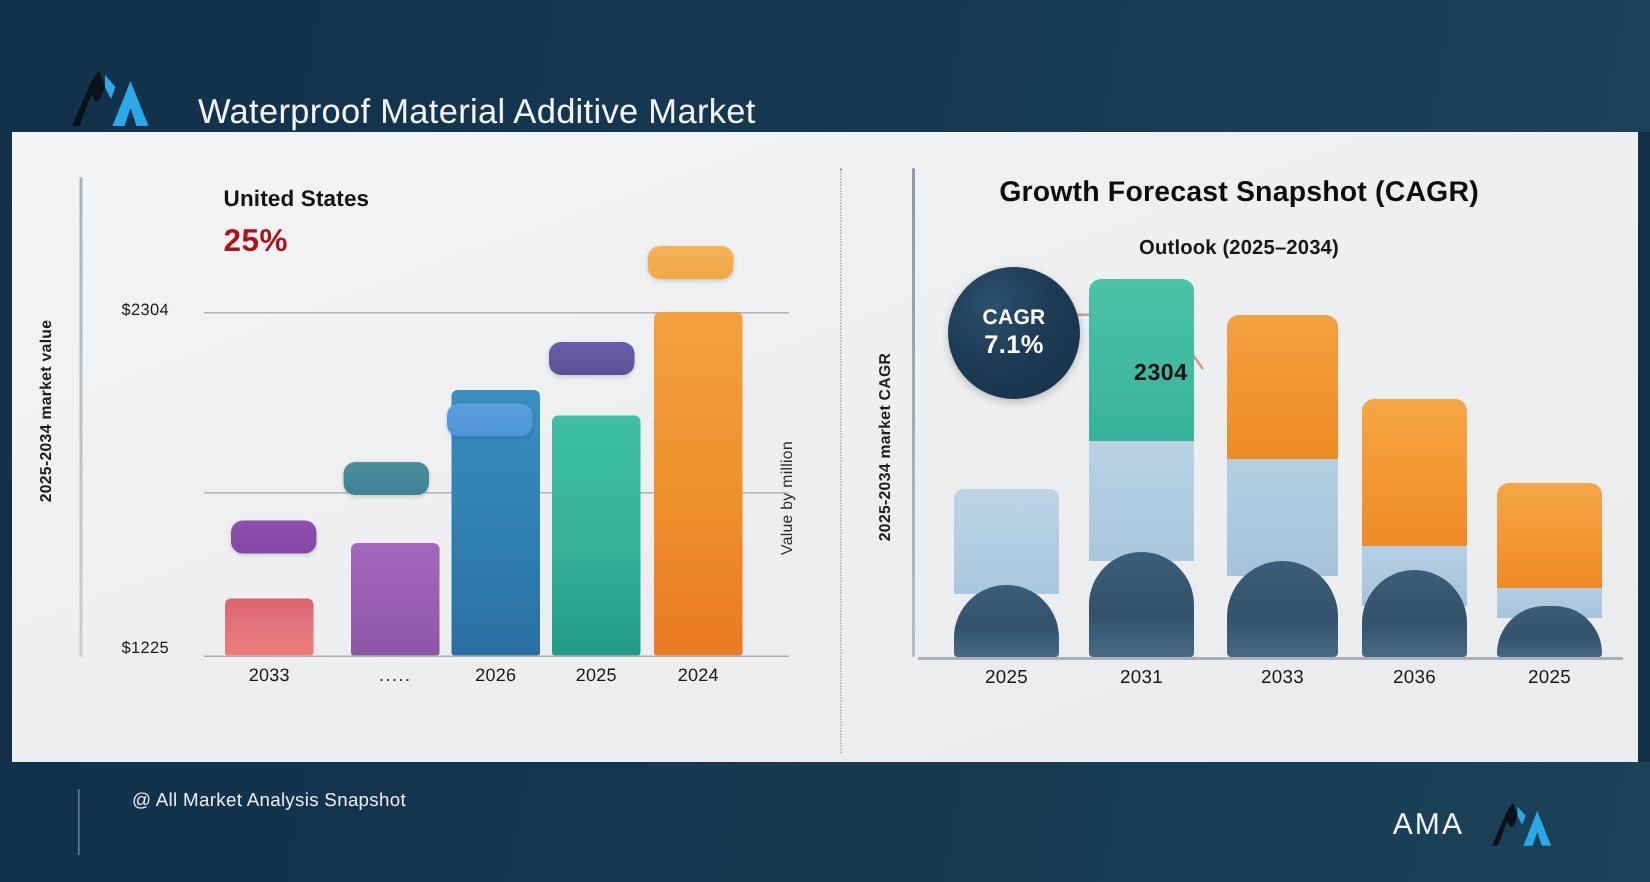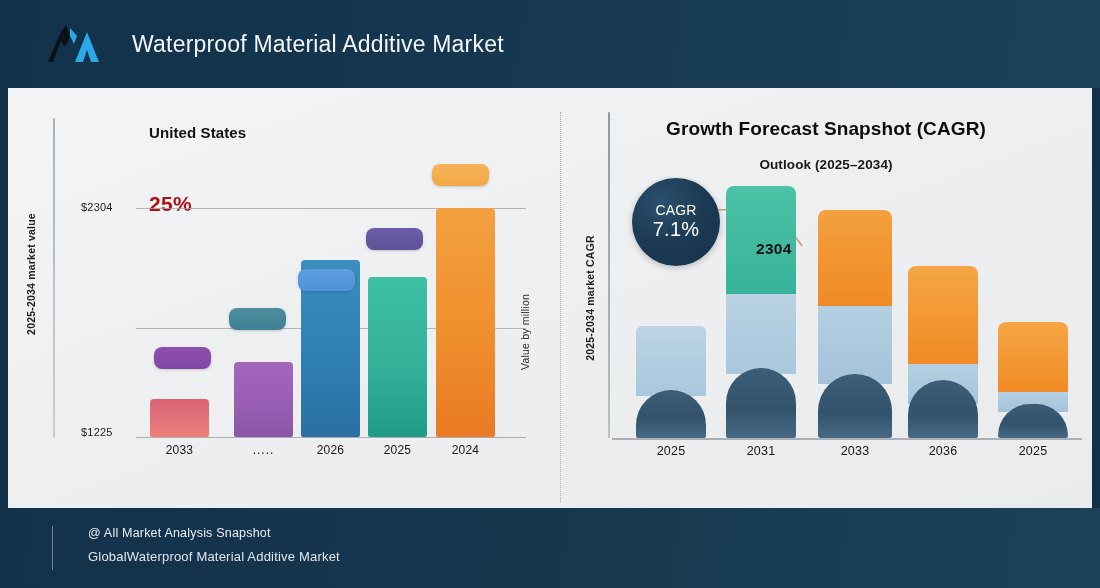--- a/index.html
+++ b/index.html
@@ -12,21 +12,21 @@
   }
   .slide {
     position:relative; width:1100px; height:588px;
     background:#133049;
   }
 
   
   .header {
     position:absolute; left:0; top:0; width:1100px; height:88px;
     background:linear-gradient(100deg,#12314b 0%,#15374f 45%,#1b4259 100%);
-    display:flex; align-items:center;
+    display:flex; align-items:flex-end;
   }
   .logo-wrap {
     width:58px; height:44px; margin-left:44px; margin-right:30px;
     position:relative; flex:none;
   }
   .header-title {
     color:#f2f6f9; font-size:23px; font-weight:400; letter-spacing:.2px;
     white-space:nowrap;
   }
 
@@ -61,21 +61,21 @@
     transform:rotate(-90deg);
     font-size:10.5px; font-weight:400; color:#2b2b2d; letter-spacing:.2px;
   }
 
   .region-title {
     position:absolute; left:141px; top:36px;
     font-size:15px; font-weight:bold; color:#121214; letter-spacing:.1px;
   }
   .region-value {
     position:absolute; left:141px; top:61px;
-    font-size:21px; font-weight:bold; color:#b01116; letter-spacing:.3px;margin-top:43px;
+    font-size:21px; font-weight:bold; color:#b01116; letter-spacing:.3px;
   }
 
   .gridline {
     position:absolute; height:1px; background:#9aa0a6; opacity:.75;
   }
   .ytick {
     position:absolute; font-size:11px; color:#1c1c1e; letter-spacing:.2px;text-align:center;
   }
 
   .baseline-left {
@@ -117,22 +117,22 @@
   }
 
   .cagr-bubble {
     position:absolute; left:72px; top:90px; width:88px; height:88px;
     border-radius:50%;
     background:radial-gradient(circle at 34% 28%, #2b506d 0%, #1d3b55 45%, #16314a 100%);
     color:#fff; display:flex; flex-direction:column;
     align-items:center; justify-content:center;
     box-shadow:0 2px 6px rgba(0,0,0,.22);
   }
-  .cagr-label { font-size:14px; font-weight:normal; line-height:1.12; letter-spacing:.2px; }
-  .cagr-value { font-size:20px; font-weight:normal; line-height:1.15; letter-spacing:.2px; }
+  .cagr-label { font-size:14px; font-weight:bold; line-height:1.12; letter-spacing:.2px; }
+  .cagr-value { font-size:17px; font-weight:bold; line-height:1.15; letter-spacing:.2px; }
 
   .stack { position:absolute; }
   .seg-top { position:absolute; left:0; width:100%; border-radius:8px 8px 0 0; }
   .seg-mid { position:absolute; left:0; width:100%; }
   .seg-bot {
     position:absolute; left:0; width:100%; bottom:0;
     border-radius:40px 40px 3px 3px;
     background:linear-gradient(180deg,#3c5d77 0%,#33536c 60%,#476a84 100%);
   }
   .stack-glow {
@@ -330,16 +330,26 @@
     <div class="xtick-right" style="left:76px; width:70px;">2025</div>
     <div class="xtick-right" style="left:166px; width:70px;">2031</div>
     <div class="xtick-right" style="left:258px; width:74px;">2033</div>
     <div class="xtick-right" style="left:348px; width:70px;">2036</div>
     <div class="xtick-right" style="left:438px; width:70px;">2025</div>
   </div>
 
   <div class="footer">
     <div class="footer-rule"></div>
     <div class="footer-line1">@ All Market Analysis Snapshot</div>
-    <div class="footer-line2">GlobalWaterproof Material Additive Market</div>
+    <div class="footer-brand">
+      <span class="footer-brand-text">AMA</span>
+      <span class="footer-logo">
+        <svg viewBox="0 0 58 44" width="52" height="34" aria-hidden="true">
+          <path d="M4 40 L17 10 L23 22 L20 24 L17 19 L9 40 Z" fill="#0b1116"></path>
+          <path d="M17 10 L22 3 L26 14 L23 22 Z" fill="#0b1116"></path>
+          <path d="M26 6 L33 14 L30 22 L26 14 Z" fill="#2aa8e8"></path>
+          <path d="M31 40 L43 10 L55 40 L47 40 L43 28 L39 40 Z" fill="#2aa8e8"></path>
+        </svg>
+      </span>
+    </div>
   </div>
 
 </div>
 
 </body></html>

